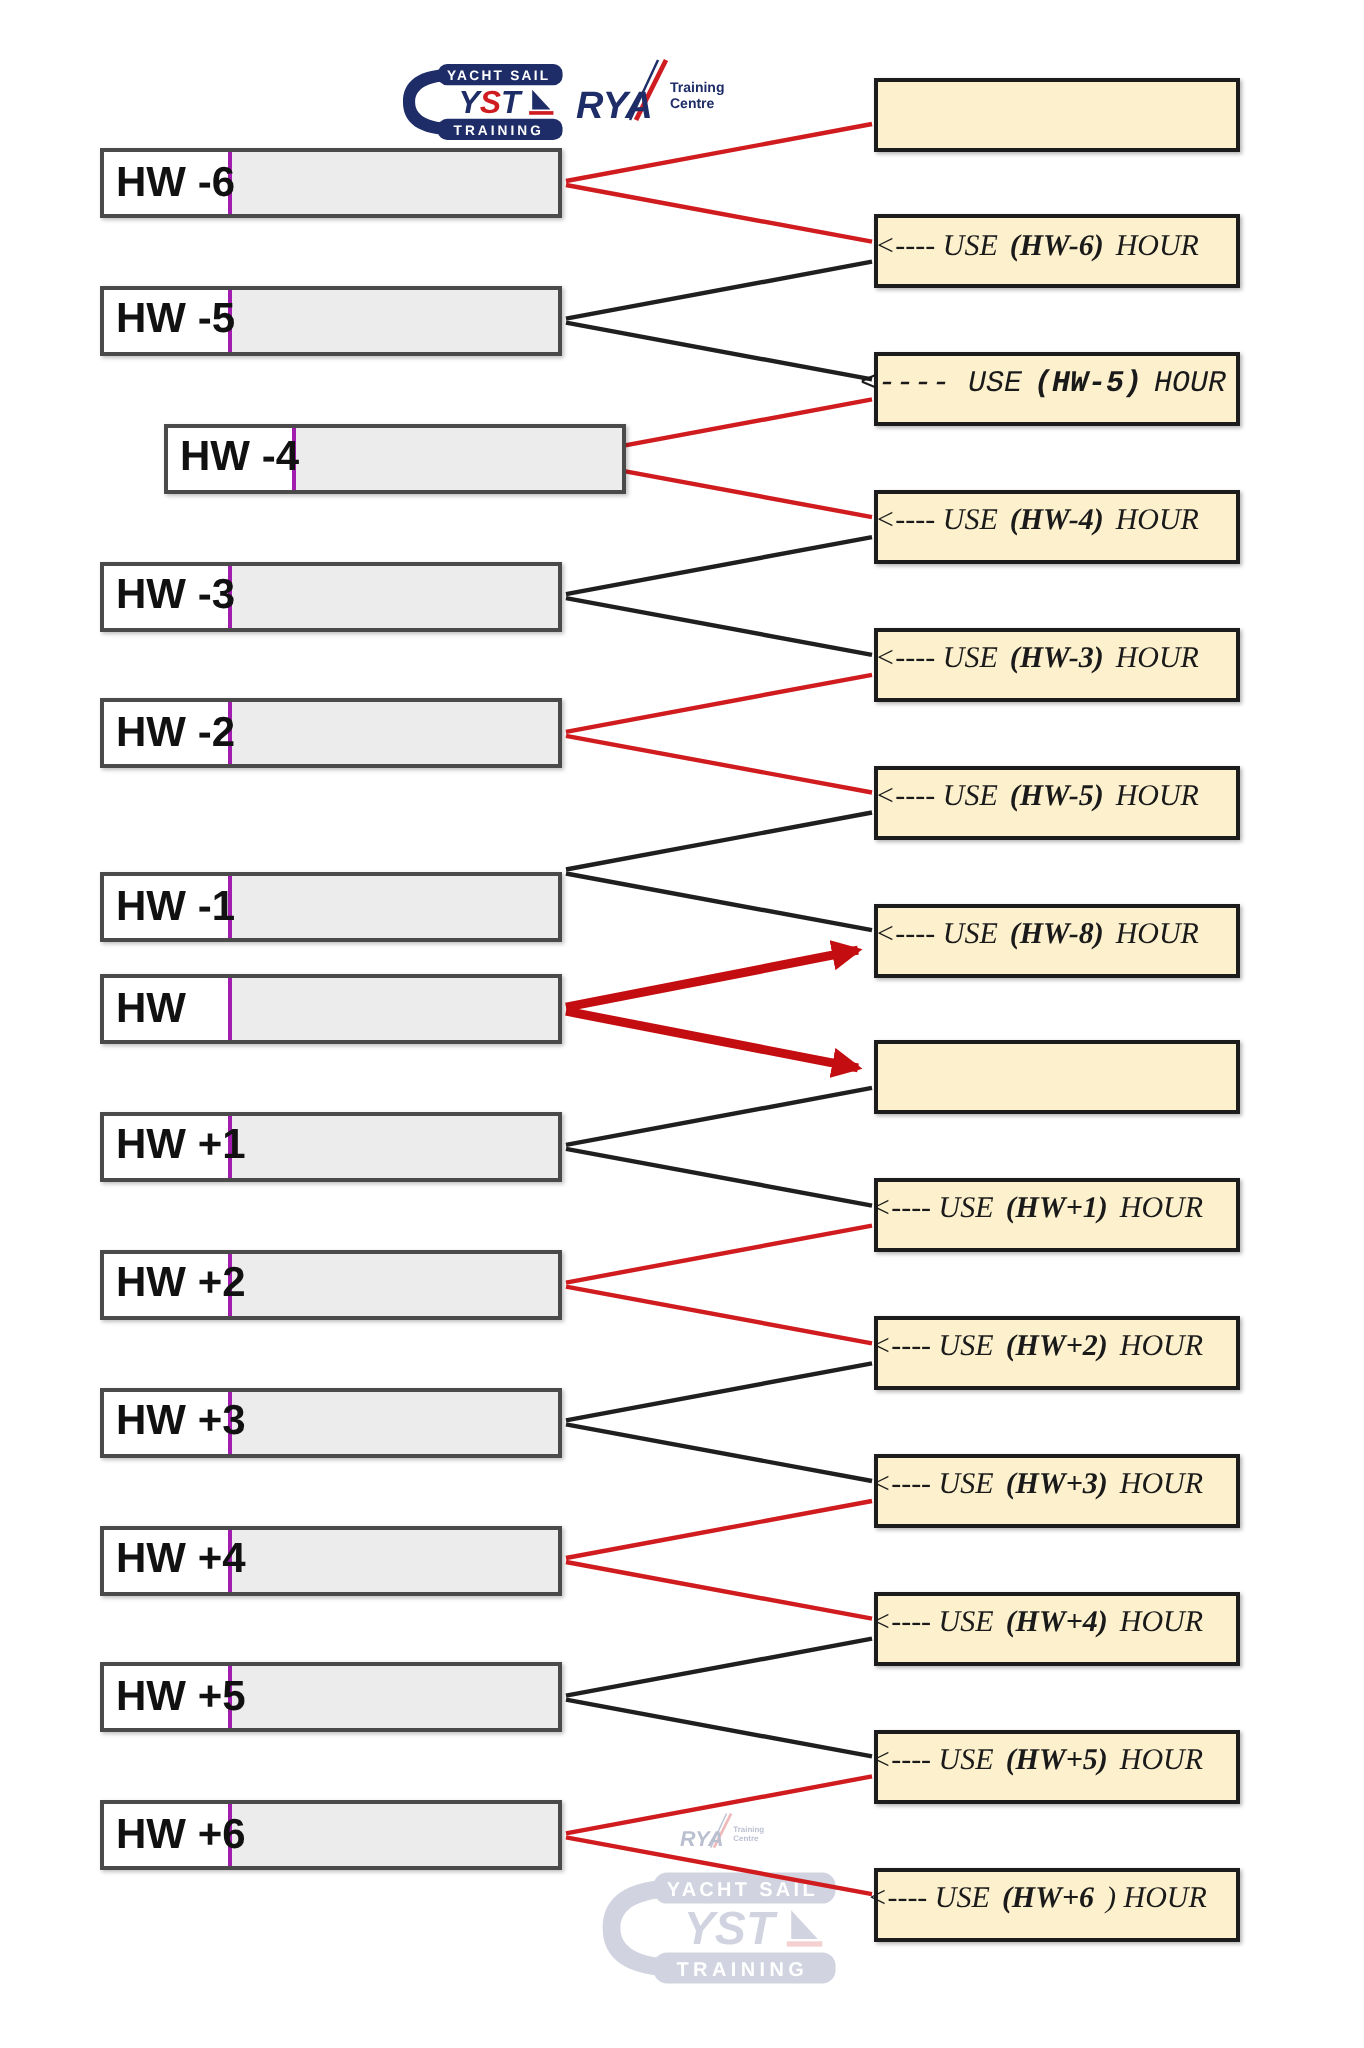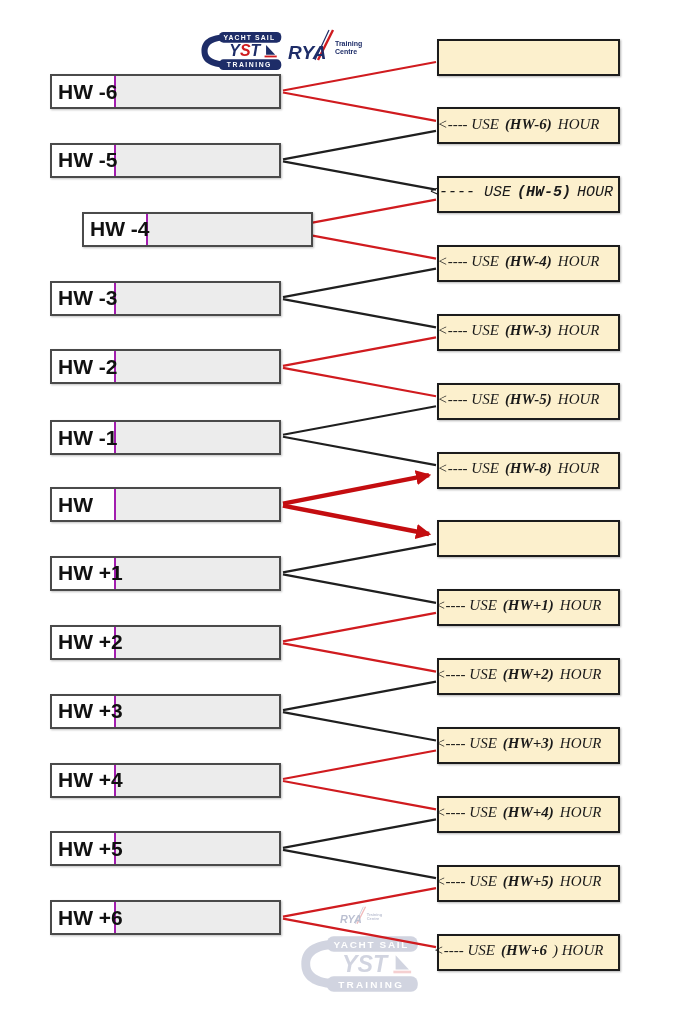--- a/index.html
+++ b/index.html
@@ -122,21 +122,21 @@
         <div class="hw-value"></div>
       </div>
       <div class="left-box" style="top: 280.55px;">
         <div class="hw-label">HW -3</div>
         <div class="hw-value"></div>
       </div>
       <div class="left-box" style="top: 349.4px;">
         <div class="hw-label">HW -2</div>
         <div class="hw-value"></div>
       </div>
-      <div class="left-box" style="top: 420px; gap: 28px;">
+      <div class="left-box" style="top: 436px; gap: 28px;">
         <div class="hw-label">HW -1</div>
         <div class="hw-value"></div>
       </div>
       <div class="left-box" style="top: 487.1px; text-align: center;">
         <div class="hw-label">HW</div>
         <div class="hw-value"></div>
       </div>
       <div class="left-box" style="top: 555.95px;">
         <div class="hw-label">HW +1</div>
         <div class="hw-value"></div>

